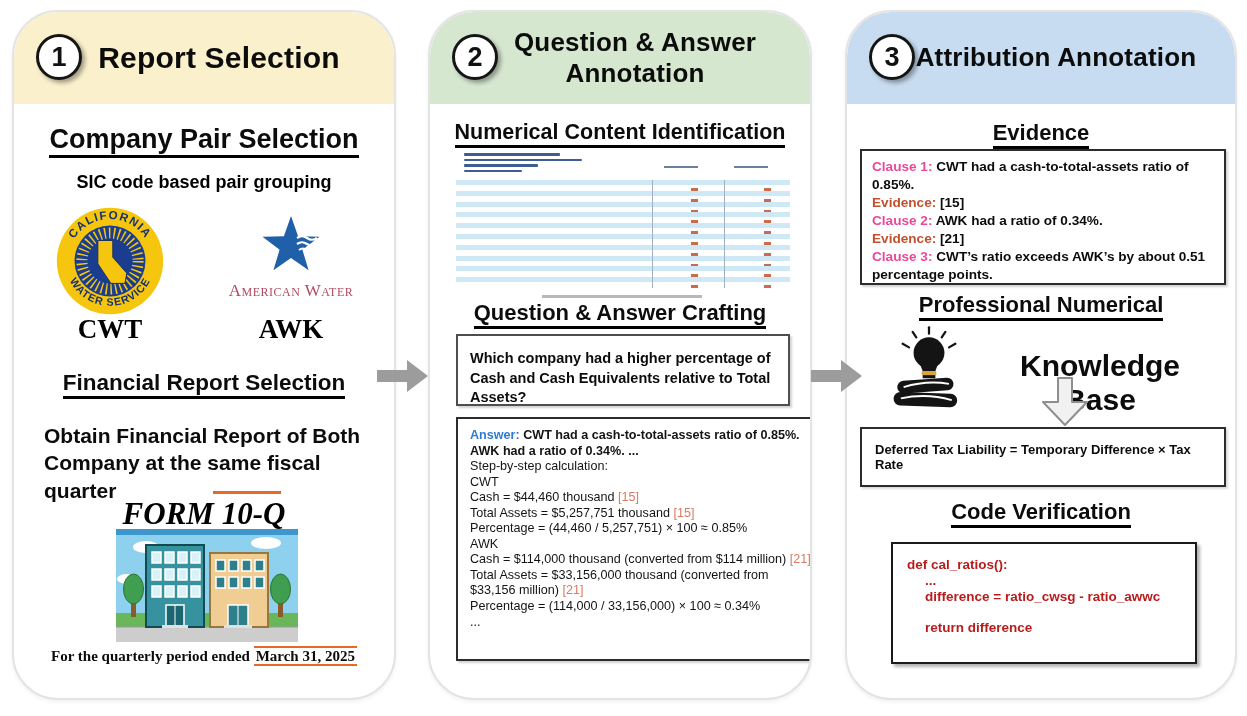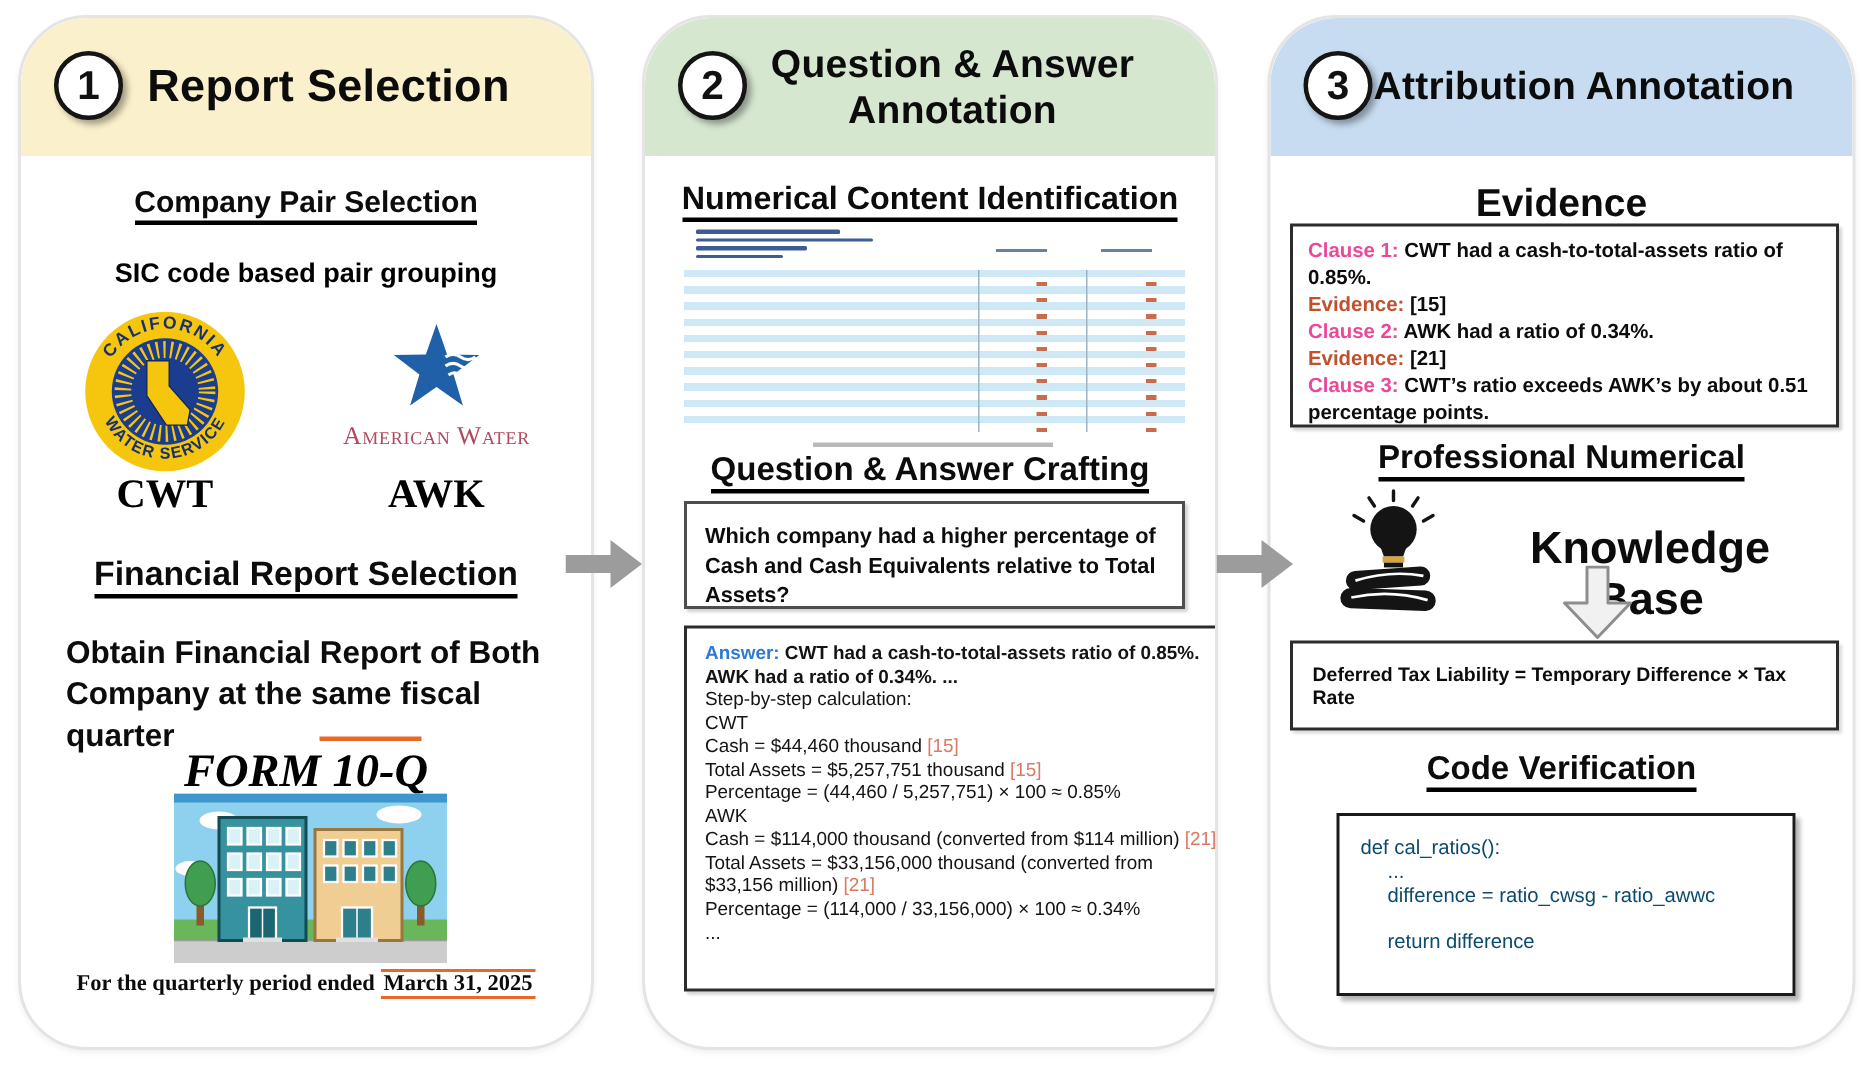--- a/index.html
+++ b/index.html
@@ -94,21 +94,21 @@
   .kb-label { position:absolute; left:138px; top:32px; width:230px; text-align:center;
     font-size:30px; font-weight:bold; color:#0c0c0c; }
   .down-arrow { position:absolute; left:195px; top:365px; width:46px; height:50px; }
   #formula-box { top:415px; height:60px; display:flex; align-items:center; padding:0 13px;
     box-shadow:2px 2px 2px rgba(0,0,0,0.15); }
   #formula-box .formula { font-size:13px; font-weight:bold; color:#0c0c0c; }
 
   #code-box { position:absolute; left:44px; top:530px; width:306px; height:122px;
     background:#fff; border:2px solid #1a1a1a; padding:13px 14px;
     box-shadow:3px 3px 3px rgba(0,0,0,0.3); }
-  .code-line { font-size:13.5px; font-weight:normal; color:#0c4a6e; line-height:1.2; }
+  .code-line { font-size:13.5px; font-weight:bold; color:#b91c1c; line-height:1.2; }
   .code-indent { margin-left:18px; }
   .code-gap { height:14px; }
 
   
   .flow-arrow { position:absolute; width:52px; height:40px; }
   #arrow-1 { left:377px; top:356px; }
   #arrow-2 { left:811px; top:356px; }
 </style>
 </head>
 <body>
@@ -116,21 +116,21 @@
 <div id="stage">
 
   <div class="panel" id="panel1">
     <div class="panel-header">
       <div class="panel-title">Report Selection</div>
     </div>
     <div class="step-circle">
       <span>1</span>
     </div>
 
-    <div class="heading" style="top:112px; font-size:20px;">
+    <div class="heading" style="top:112px; font-size:27px;">
       <span>Company Pair Selection</span>
     </div>
     <div class="sic-line">SIC code based pair grouping</div>
 
     <svg class="cwt-logo" viewBox="0 0 120 120">
       <circle cx="60" cy="60" r="57" fill="#f6c60e"></circle>
       <circle cx="60" cy="60" r="38" fill="#1b3d8f"></circle>
       <circle cx="60" cy="60" r="30" fill="none" stroke="#f6c60e" stroke-width="12" stroke-dasharray="1.6 3.4"></circle>
       <circle cx="60" cy="60" r="24" fill="#1b3d8f"></circle>
       <path d="M 47,38 L 63,38 L 63,56 L 78,73 L 76,84 L 61,84 L 47,63 Z" fill="#f6c60e" stroke="#12295f" stroke-width="1"></path>
@@ -273,21 +273,21 @@
   </div>
 
   <div class="panel" id="panel3">
     <div class="panel-header">
       <div class="panel-title">Attribution Annotation</div>
     </div>
     <div class="step-circle">
       <span>3</span>
     </div>
 
-    <div class="heading" style="top:108px; font-size:26px;">
+    <div class="heading" style="top:108px; font-size:22px;">
       <span>Evidence</span>
     </div>
 
     <div class="ebox" id="evidence-box">
       <div class="ev"><span class="blue">Clause 1:</span><span> CWT had a cash-to-total-assets ratio of 0.85%.</span></div>
       <div class="ev"><span class="red">Evidence:</span><span> [15]</span></div>
       <div class="ev"><span class="blue">Clause 2:</span><span> AWK had a ratio of 0.34%.</span></div>
       <div class="ev"><span class="red">Evidence:</span><span> [21]</span></div>
       <div class="ev"><span class="blue">Clause 3:</span><span> CWT’s ratio exceeds AWK’s by about 0.51 percentage points.</span></div>
     </div>

